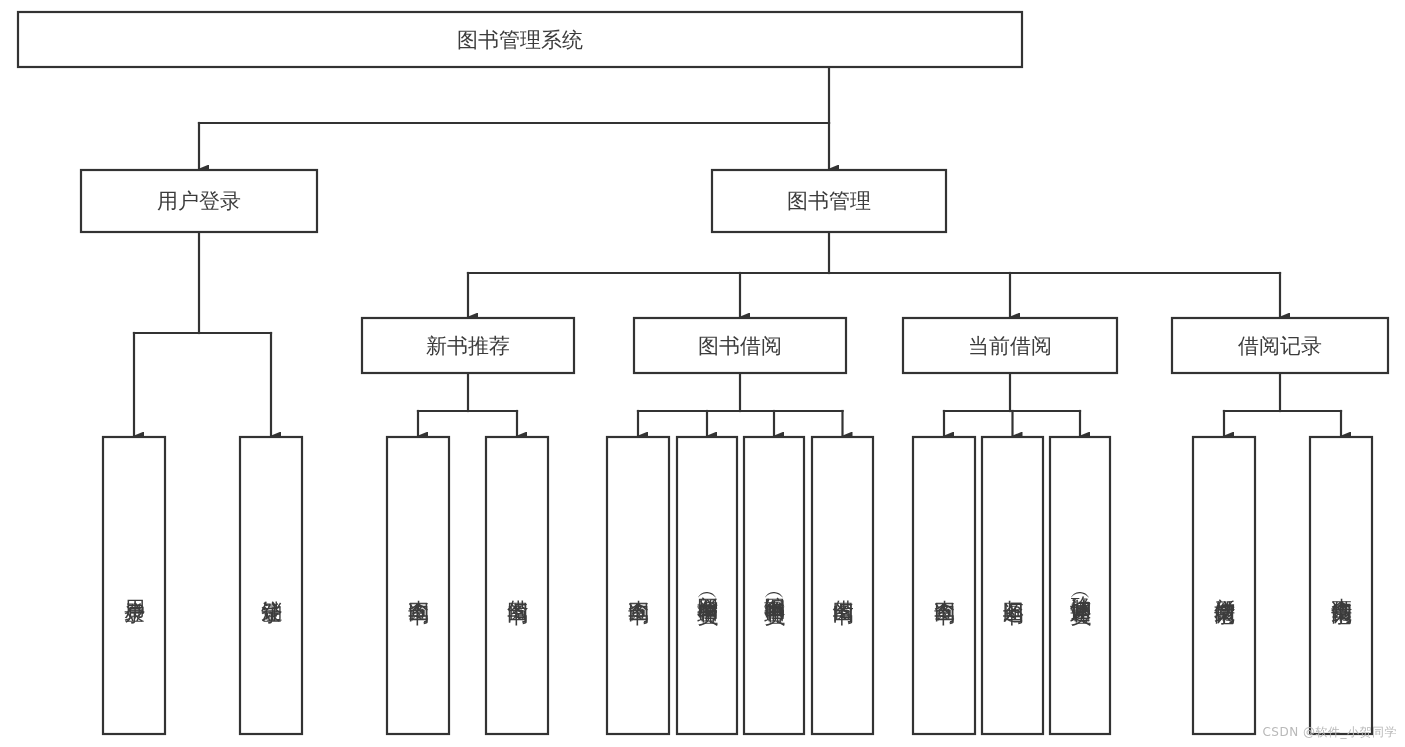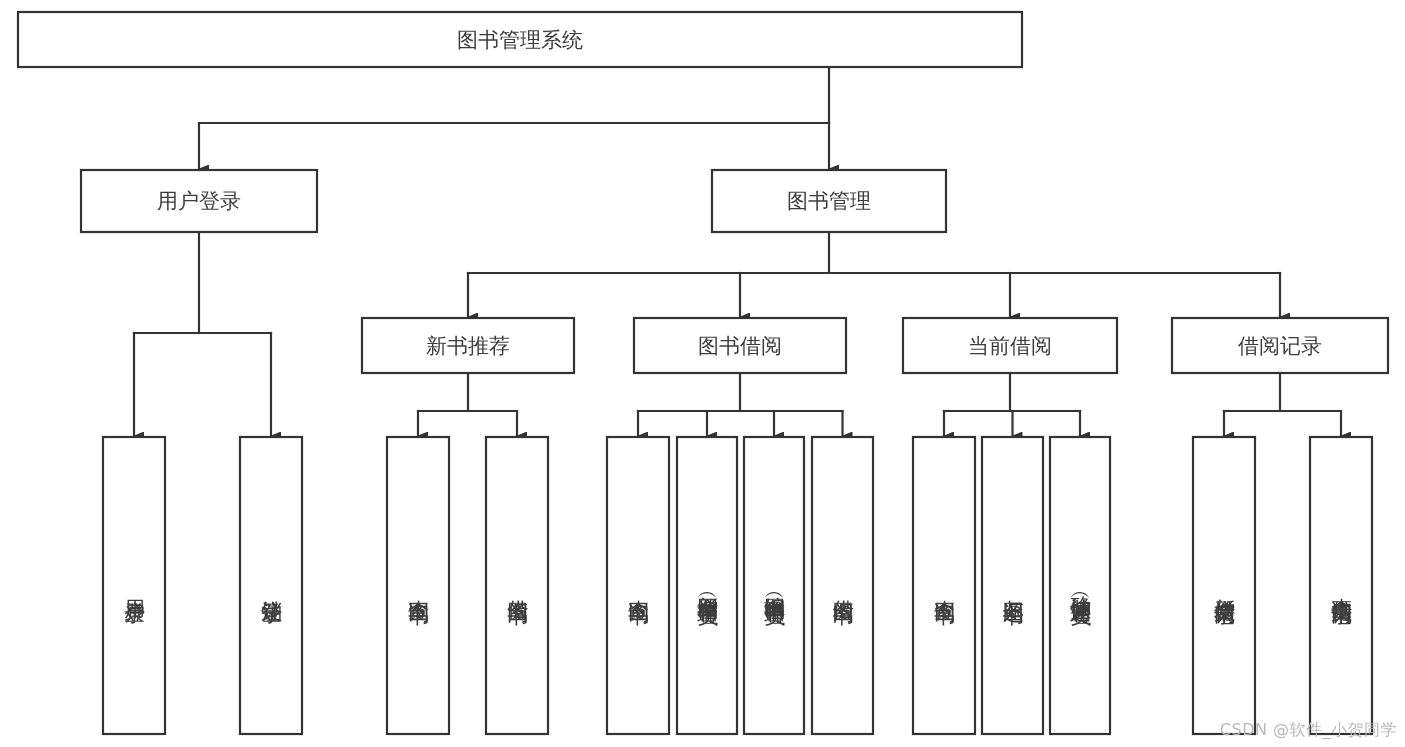--- a/index.html
+++ b/index.html
@@ -61,21 +61,21 @@
     align-items: center;
     justify-content: center;
     white-space: nowrap;
     pointer-events: none;
   }
   .watermark {
     position: absolute;
     right: 8px;
     bottom: 6px;
     font-family: "DejaVu Sans", "Liberation Sans", sans-serif;
-    font-size: 16px;
+    font-size: 12px;
     color: #b9b9b9;
     white-space: nowrap;
     letter-spacing: 0.5px;
   }
 </style>
 </head>
 <body>
 
 <div id="diagram-root">
 

